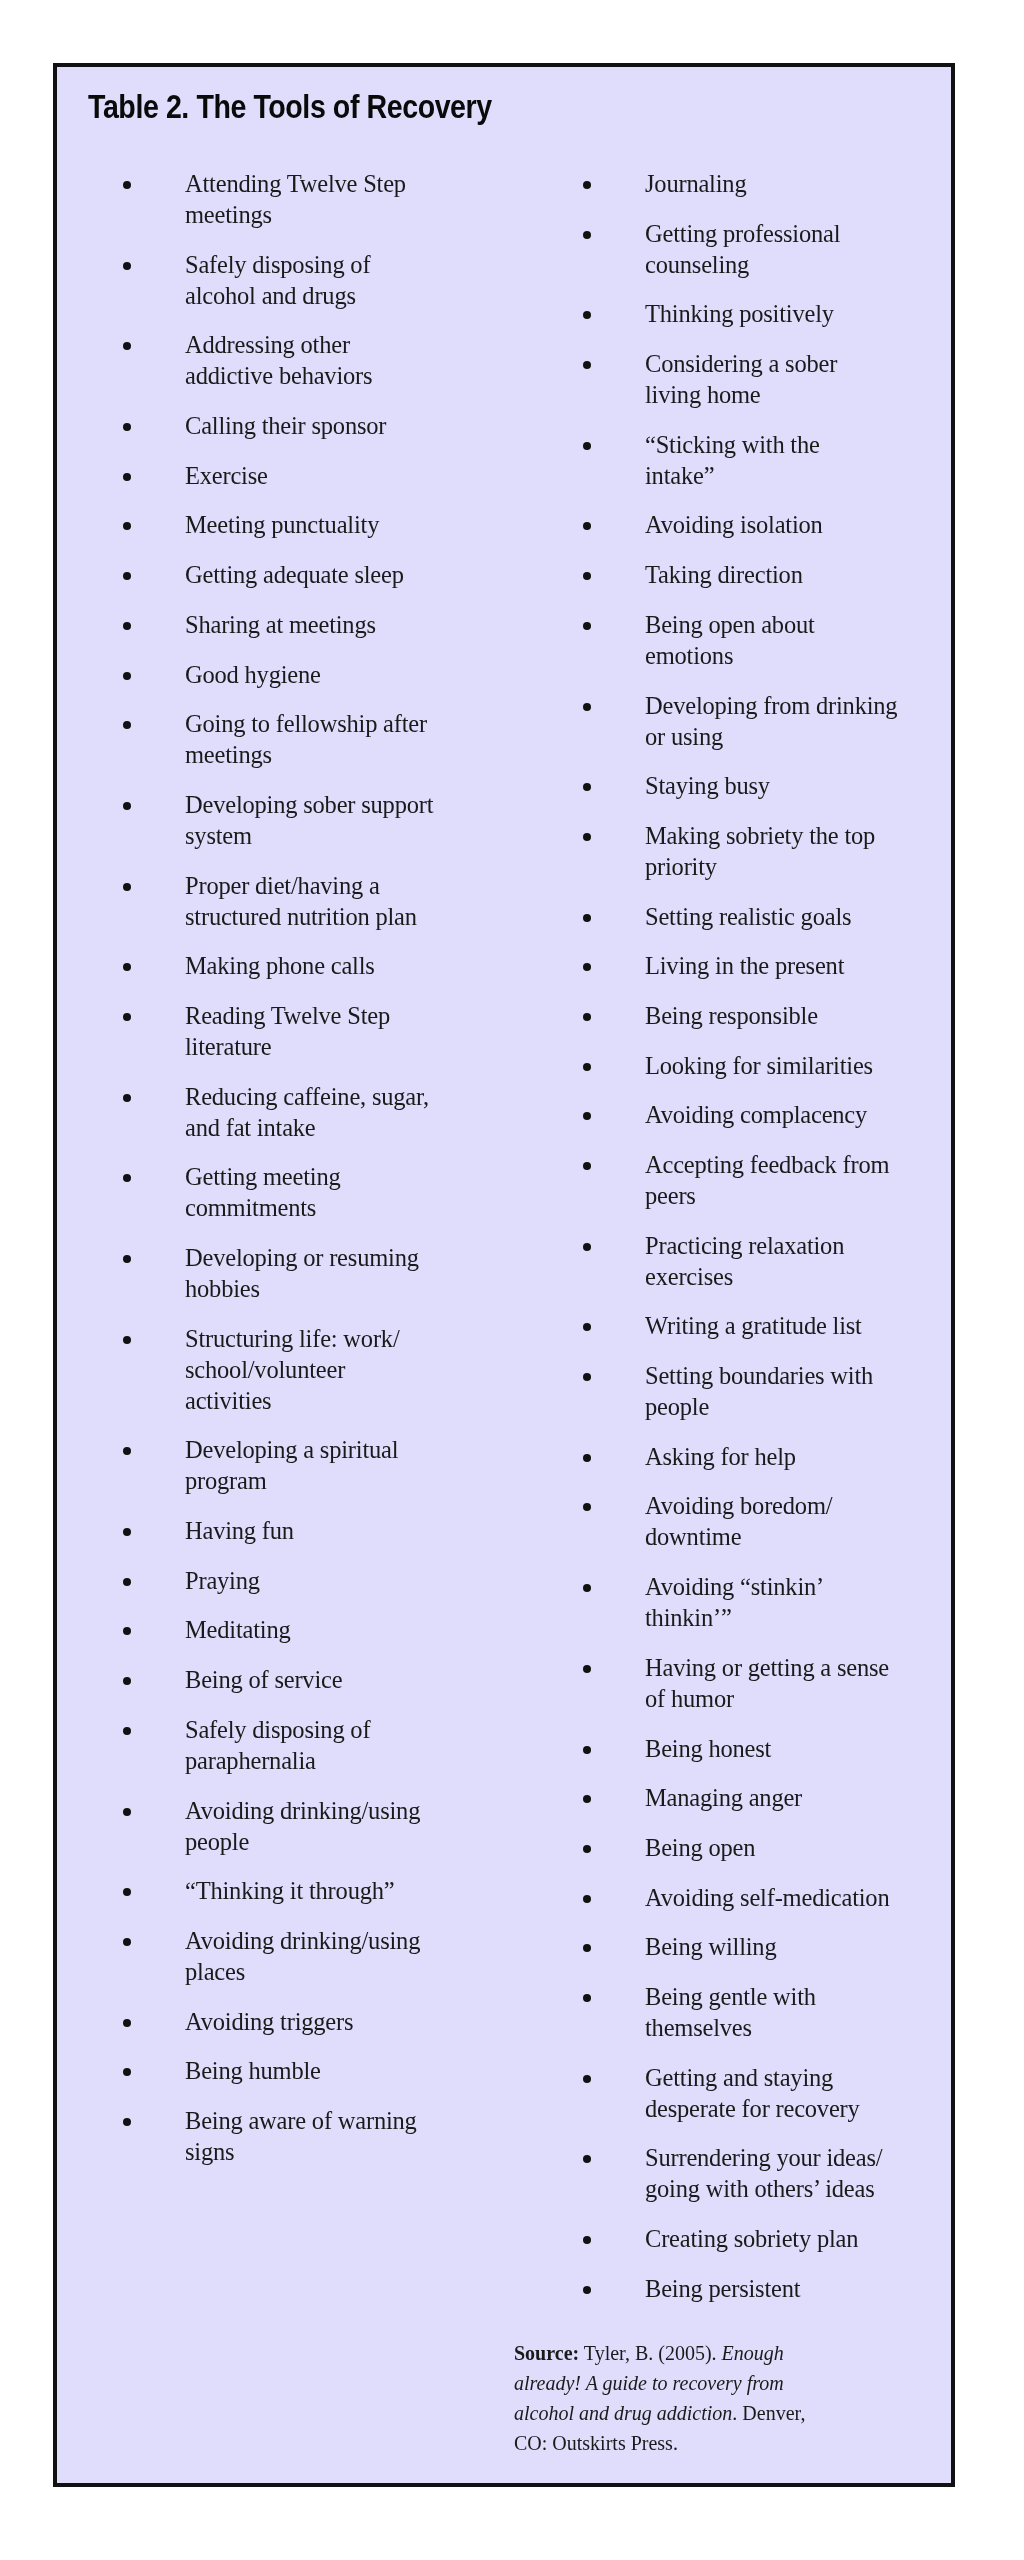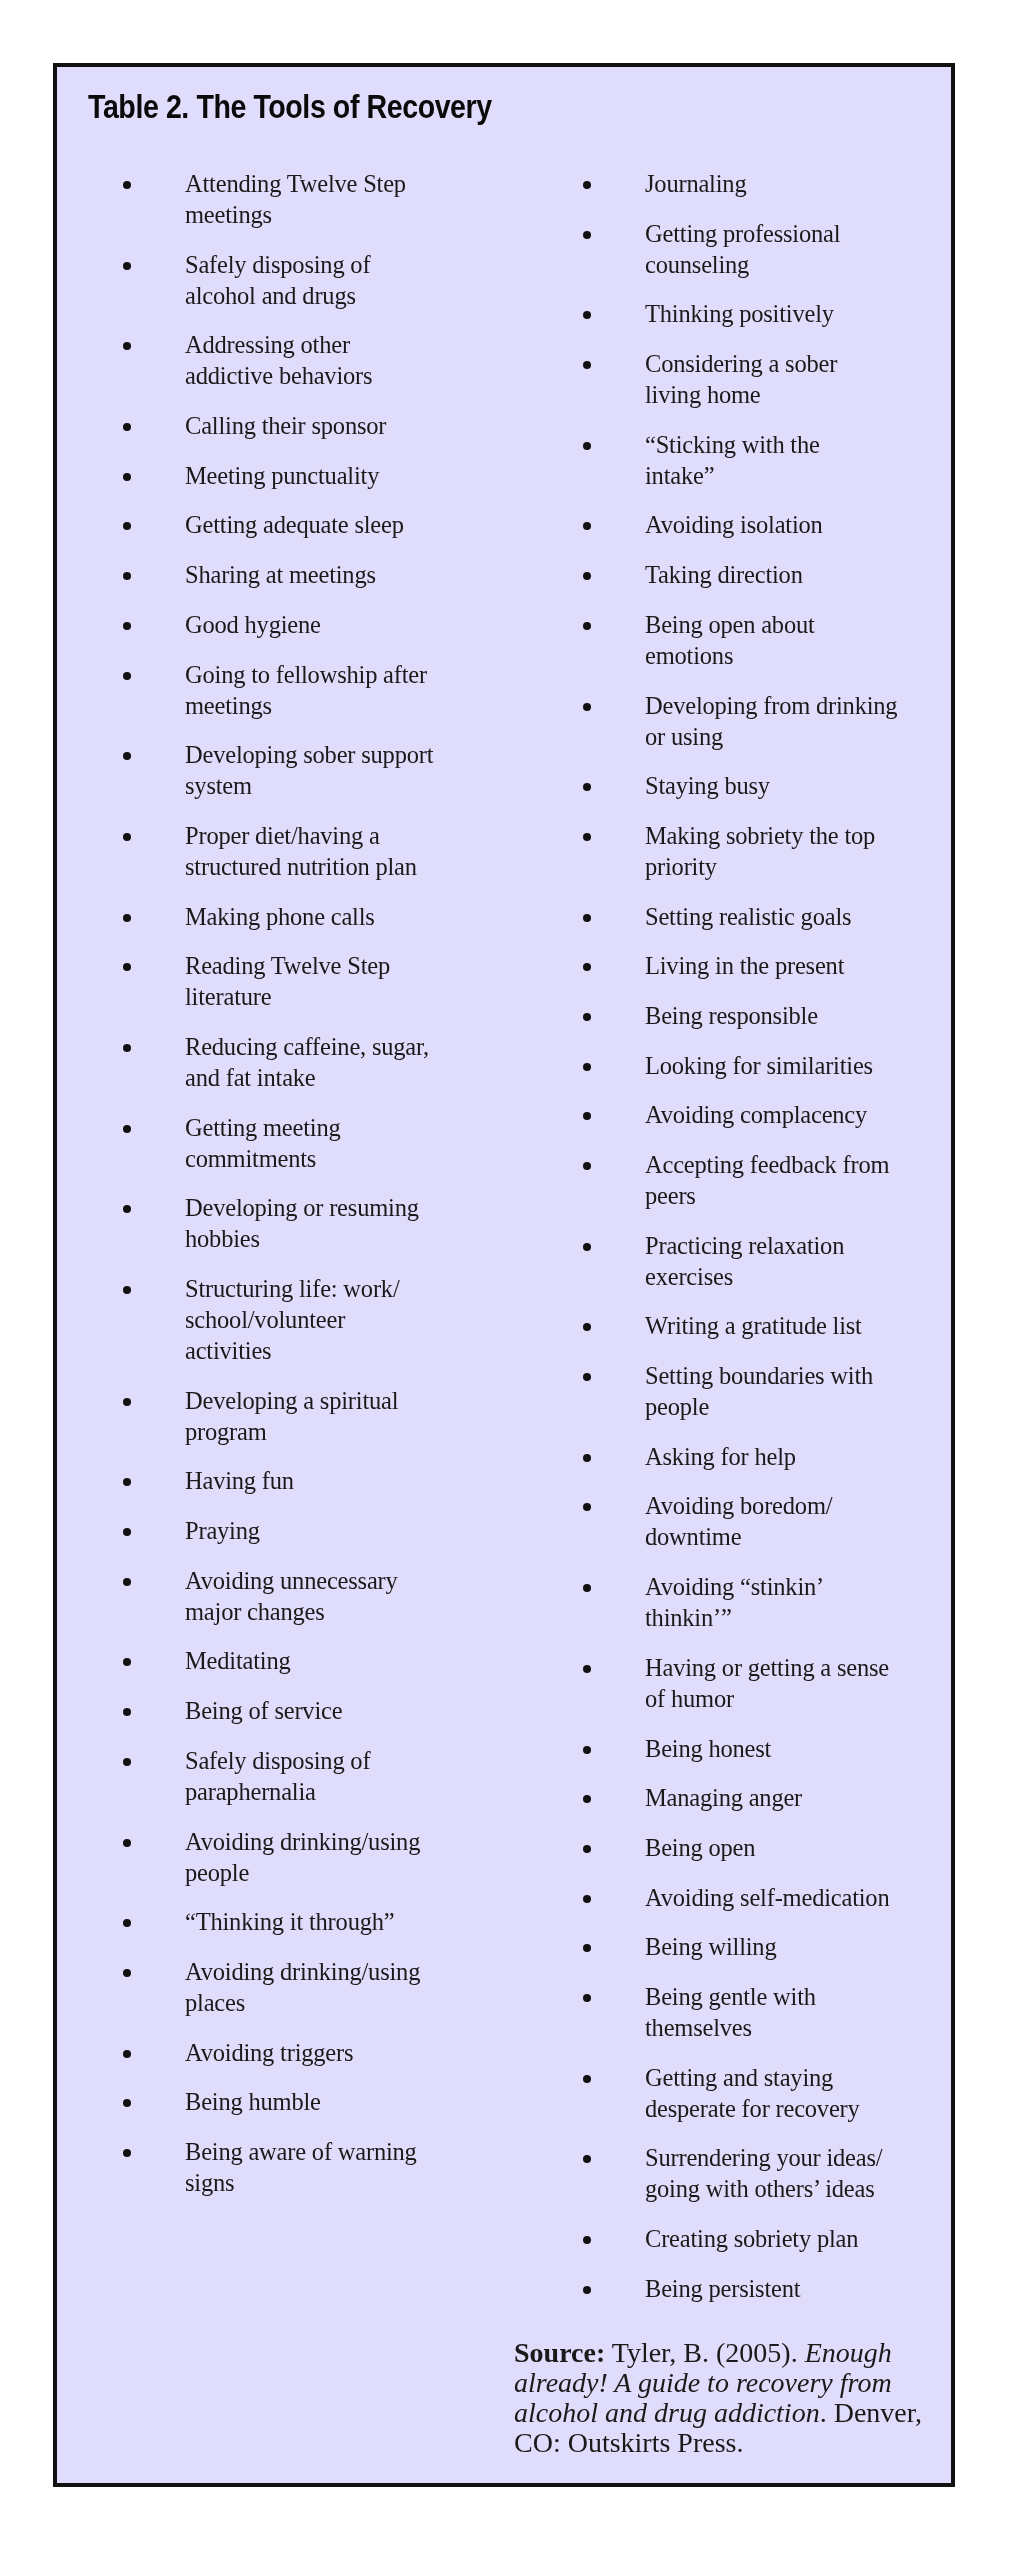--- a/index.html
+++ b/index.html
@@ -68,21 +68,21 @@
     font-size: 24.5px;
     line-height: 31px;
     white-space: nowrap;
     letter-spacing: -0.2px;
   }
   .source {
     position: absolute;
     left: 514px;
     top: 2338px;
     width: 440px;
-    font-size: 28px;
+    font-size: 20px;
     line-height: 30px;
     color: #1a1a1a;
   }
   .source .src-label { font-weight: bold; }
   .source .src-italic { font-style: italic; }
   .source .src-line { display: block; white-space: nowrap; }
 </style>
 </head>
 <body>
 
@@ -105,20 +105,24 @@
       <span class="bullet"></span>
       <span class="line">Addressing other</span>
       <span class="line">addictive behaviors</span>
     </li>
     <li class="item">
       <span class="bullet"></span>
       <span class="line">Calling their sponsor</span>
     </li>
     <li class="item">
       <span class="bullet"></span>
+      <span class="line">Exercise</span>
+    </li>
+    <li class="item">
+      <span class="bullet"></span>
       <span class="line">Meeting punctuality</span>
     </li>
     <li class="item">
       <span class="bullet"></span>
       <span class="line">Getting adequate sleep</span>
     </li>
     <li class="item">
       <span class="bullet"></span>
       <span class="line">Sharing at meetings</span>
     </li>
@@ -176,25 +180,20 @@
       <span class="line">Developing a spiritual</span>
       <span class="line">program</span>
     </li>
     <li class="item">
       <span class="bullet"></span>
       <span class="line">Having fun</span>
     </li>
     <li class="item">
       <span class="bullet"></span>
       <span class="line">Praying</span>
-    </li>
-    <li class="item">
-      <span class="bullet"></span>
-      <span class="line">Avoiding unnecessary</span>
-      <span class="line">major changes</span>
     </li>
     <li class="item">
       <span class="bullet"></span>
       <span class="line">Meditating</span>
     </li>
     <li class="item">
       <span class="bullet"></span>
       <span class="line">Being of service</span>
     </li>
     <li class="item">

